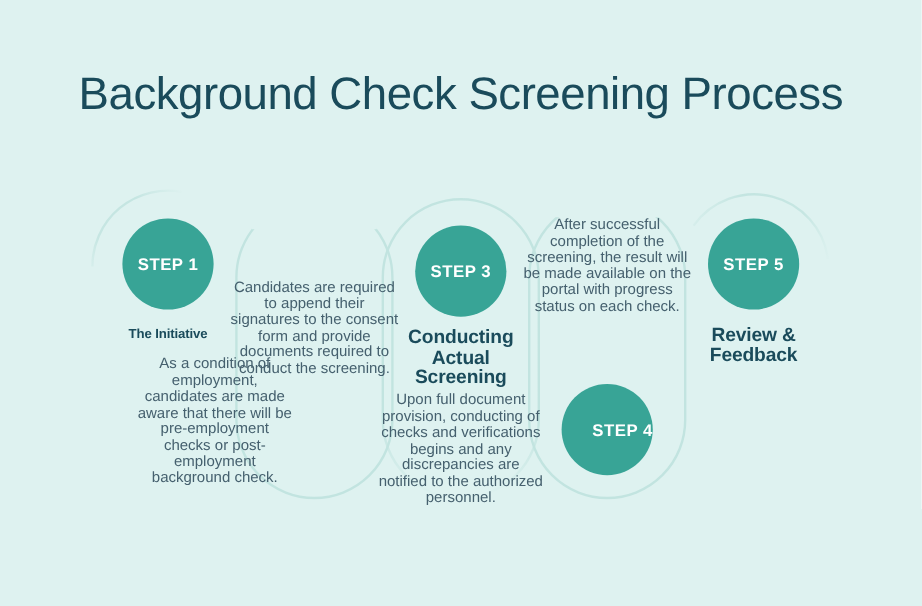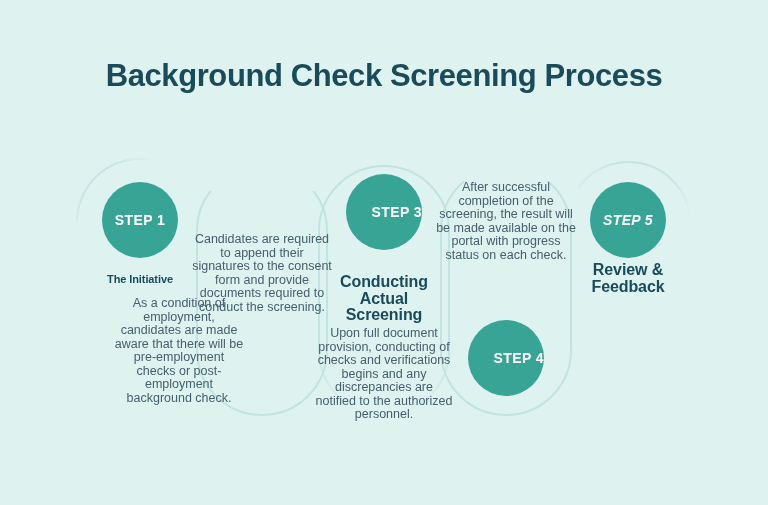--- a/index.html
+++ b/index.html
@@ -6,21 +6,21 @@
   .canvas{
     position:relative;
     width:768px;height:505px;
     background:var(--c-bg,#def2f0);
     overflow:hidden;
     font-family:"Liberation Sans",sans-serif;
   }
   .title{
     position:absolute;top:58px;left:0;width:768px;
     text-align:center;
-    font-size:31px;font-weight:bold;letter-spacing:-0.4px;
+    font-size:38px;font-weight:normal;letter-spacing:-0.4px;
     color:var(--c-head,#1a4b5b);
   }
   .lines{position:absolute;top:0;left:0;width:768px;height:505px;}
   .capline{stroke:var(--c-line,#c2e4e0);stroke-width:2;fill:none;}
   .mask{fill:var(--c-bg,#def2f0);}
   .circle{
     position:absolute;width:76px;height:76px;border-radius:50%;
     background:var(--c-teal,#38a496);
     display:flex;align-items:center;justify-content:center;
     color:var(--c-circle-text,#ffffff);
@@ -32,28 +32,28 @@
     font-weight:bold;font-size:16px;line-height:16.5px;letter-spacing:-0.1px;
     color:var(--c-head,#1a4b5b);
   }
   .para{
     position:absolute;text-align:center;
     font-size:12.5px;line-height:13.5px;
     color:var(--c-body,#45606e);
   }
   
   #c1{left:102px;top:182px;} #c2{left:224px;top:320px;}
-  #c3{left:346px;top:174px;justify-content:flex-end;} #c4{left:468px;top:320px;justify-content:flex-end;}
-  #c5{left:590px;top:182px;font-style:italic;}
+  #c3{left:346px;top:188px;} #c4{left:468px;top:320px;justify-content:flex-end;}
+  #c5{left:590px;top:182px;}
   
   #h1{left:65px;width:150px;top:271px;font-size:11px;}
   #h2{left:202px;width:120px;top:138px;}
   #h3{left:332px;width:104px;top:274px;}
   #h4{left:458px;width:96px;top:139px;}
-  #h5{left:580px;width:96px;top:262px;}
+  #h5{left:580px;width:96px;top:272px;}
   
   #p1{left:75px;width:130px;top:297px;margin-left:39px;}
   #p2{left:192px;width:140px;top:198px;margin-top:35px;}
   #p3{left:314px;width:140px;top:327px;}
   #p4{left:435px;width:142px;top:181px;}
   #p5{left:554px;width:148px;top:313px;}
 </style>
 </head>
 <body>
 

